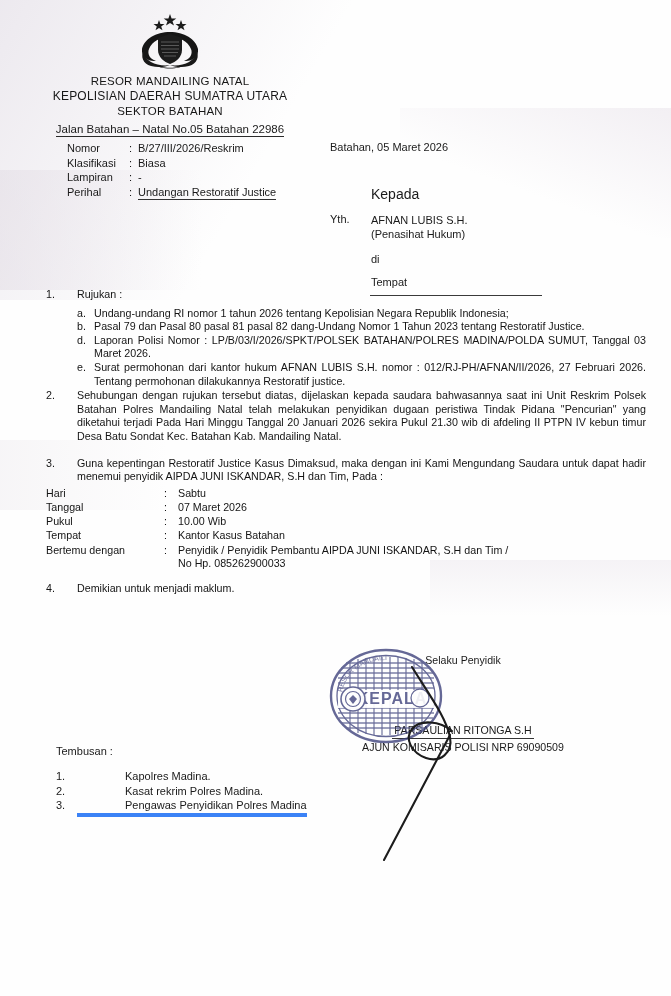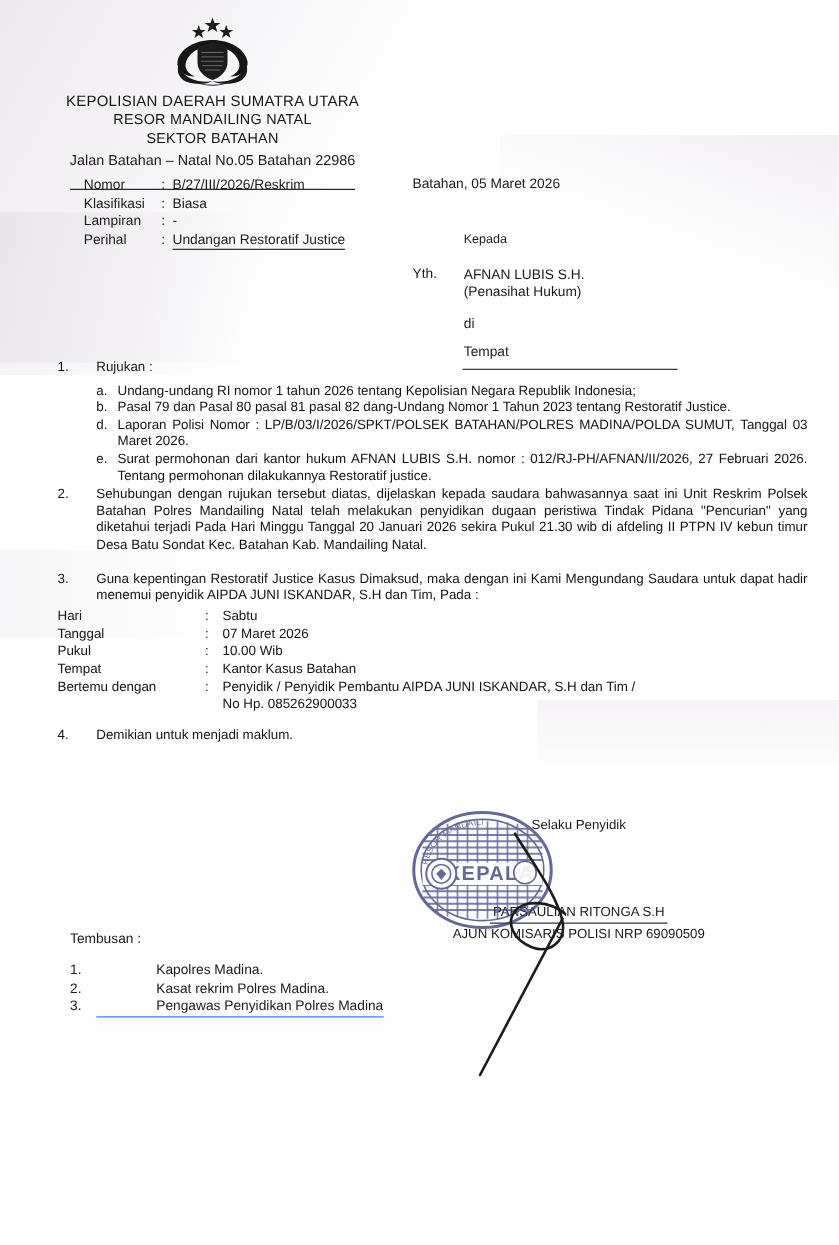--- a/index.html
+++ b/index.html
@@ -75,21 +75,21 @@
     letter-spacing: 0.2px;
     line-height: 15px;
     color: #171717;
     white-space: nowrap;
   }
   .lh-1 { font-size: 12px; }
   .lh-addr {
     font-size: 11.5px;
     display: inline-block;
     border-bottom: 1.4px solid #2a2a2a;
-    padding-bottom: 16px;
+    padding-bottom: 1px;
     margin-top: 1px;
   }
 
   
   .meta {
     position: absolute;
     left: 67px; top: 141px;
     font-size: 11px;
     line-height: 14.5px;
   }
@@ -103,21 +103,21 @@
 
   
   .place-date {
     position: absolute;
     left: 330px; top: 141px;
     font-size: 11px;
   }
   .kepada {
     position: absolute;
     left: 371px; top: 186px;
-    font-size: 10px;
+    font-size: 14px;
   }
   .yth-label {
     position: absolute;
     left: 330px; top: 213px;
     font-size: 11px;
     text-align: right;
   }
   .yth-name {
     position: absolute;
     left: 371px; top: 213px;
@@ -236,21 +236,21 @@
   .tembusan {
     position: absolute;
     left: 56px; top: 744px;
     font-size: 11px;
     line-height: 14px;
   }
   .tembusan-title { margin-bottom: 11px; }
   .tb-row { display: flex; line-height: 14.5px; }
   .tb-num { width: 21px; flex: 0 0 21px; }
   .tb-text { flex: 1 1 auto; padding-left: 48px; }
-  .tb-row.ul-row .tb-text { border-bottom: 1px solid #3b82f6; flex: 0 1 auto; }
+  .tb-row.ul-row .tb-text { border-bottom: 4px solid #3b82f6; flex: 0 1 auto; }
 </style>
 </head>
 <body>
 
 <div class="page">
 
   <div class="scan-shade-a"></div>
   <div class="scan-shade-b"></div>
   <div class="scan-shade-c"></div>
   <div class="scan-shade-d"></div>
@@ -275,22 +275,22 @@
           <line x1="28" y1="40.5" x2="44" y2="40.5"></line>
           <line x1="30" y1="44" x2="42" y2="44"></line>
         </g>
 
         <path d="M10 38 C 6 44, 9 52, 17 54 C 24 56, 32 55, 36 53 C 30 54, 22 53, 17 50 C 12 47, 10 43, 10 38 Z" fill="#191919"></path>
         <path d="M62 38 C 66 44, 63 52, 55 54 C 48 56, 40 55, 36 53 C 42 54, 50 53, 55 50 C 60 47, 62 43, 62 38 Z" fill="#191919"></path>
 
         <path d="M20 52 C 27 57, 45 57, 52 52 C 46 58, 26 58, 20 52 Z" fill="#161616"></path>
       </svg>
     </div>
+    <div class="lh-line">RESOR MANDAILING NATAL</div>
     <div class="lh-line lh-1">KEPOLISIAN DAERAH SUMATRA UTARA</div>
-    <div class="lh-line">RESOR MANDAILING NATAL</div>
     <div class="lh-line">SEKTOR BATAHAN</div>
     <div class="lh-addr">Jalan Batahan – Natal No.05 Batahan 22986</div>
   </div>
 
   <div class="meta">
     <div class="meta-row">
       <span class="meta-label">Nomor</span>
       <span class="meta-colon">:</span>
       <span>B/27/III/2026/Reskrim</span>
     </div>

